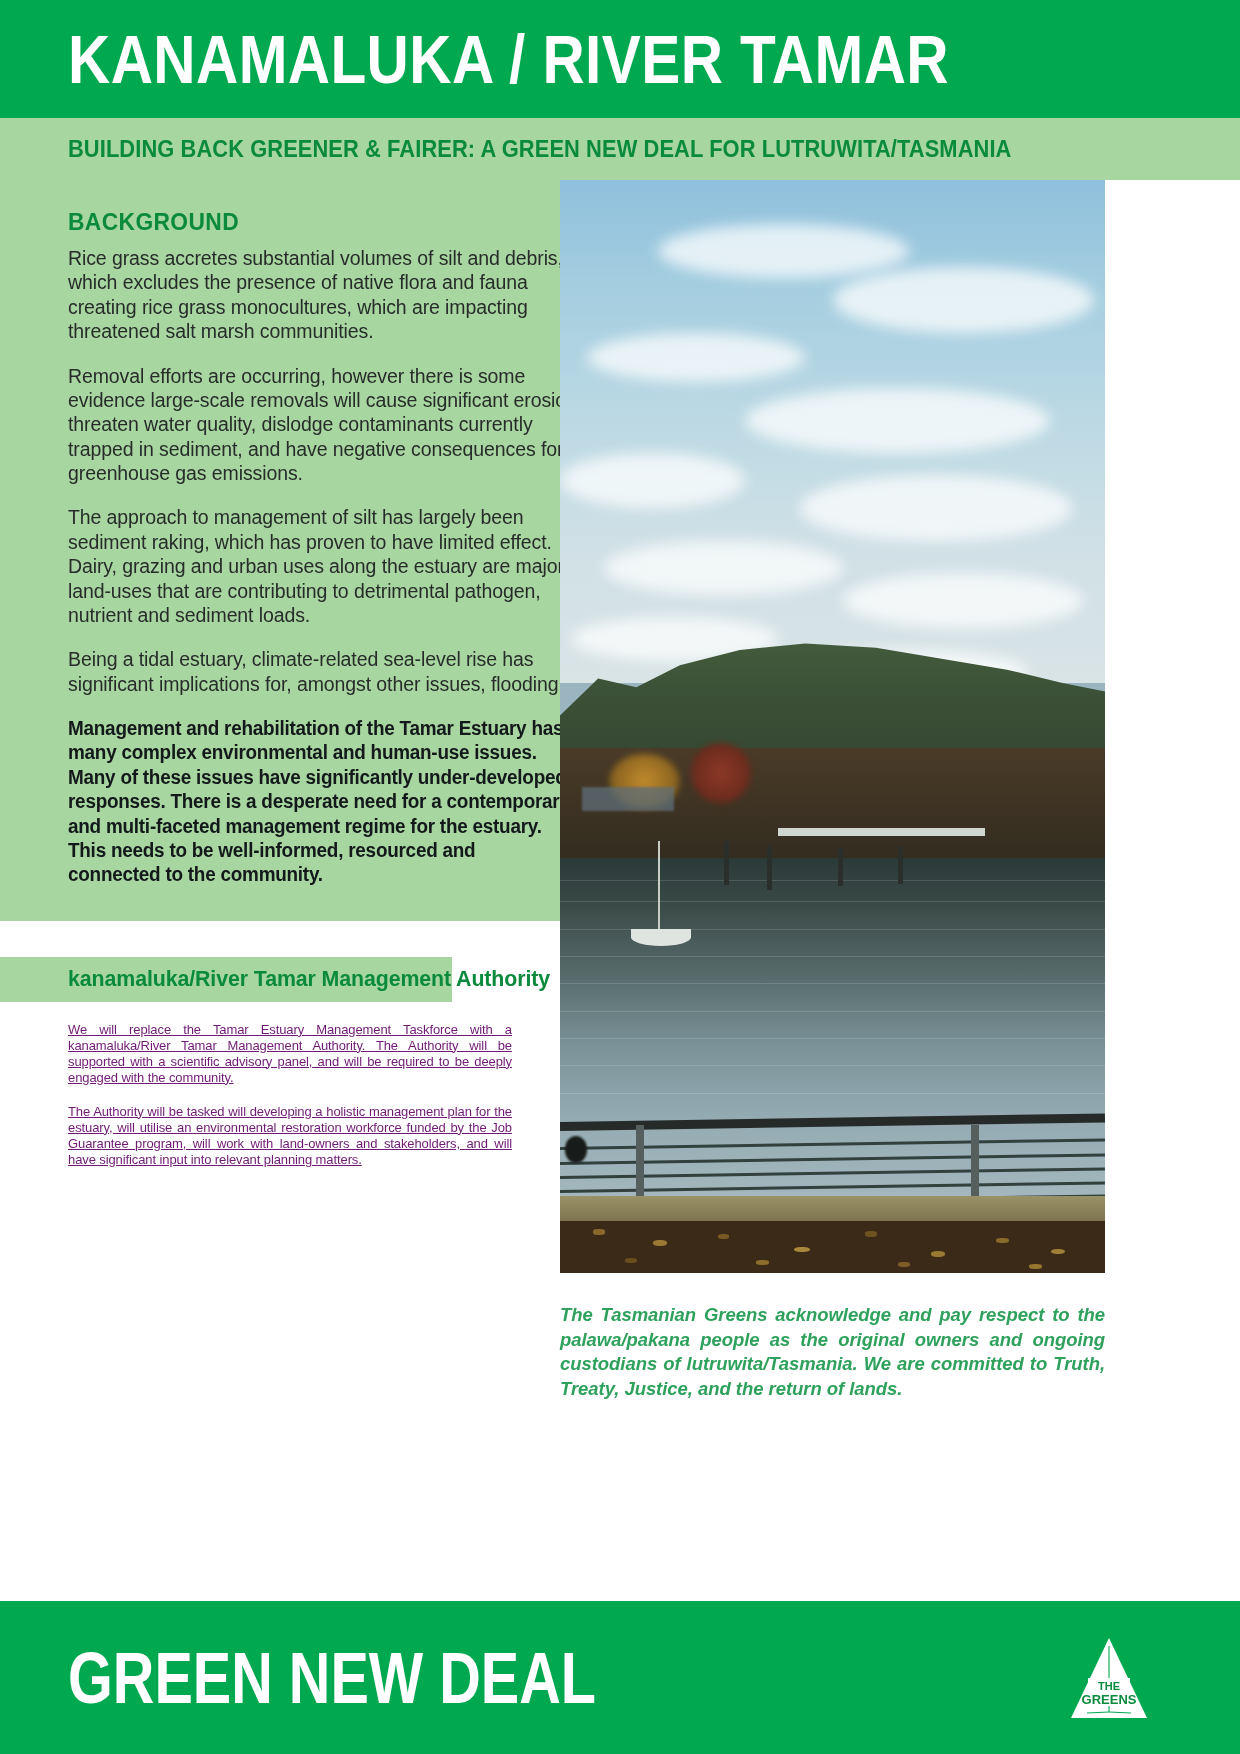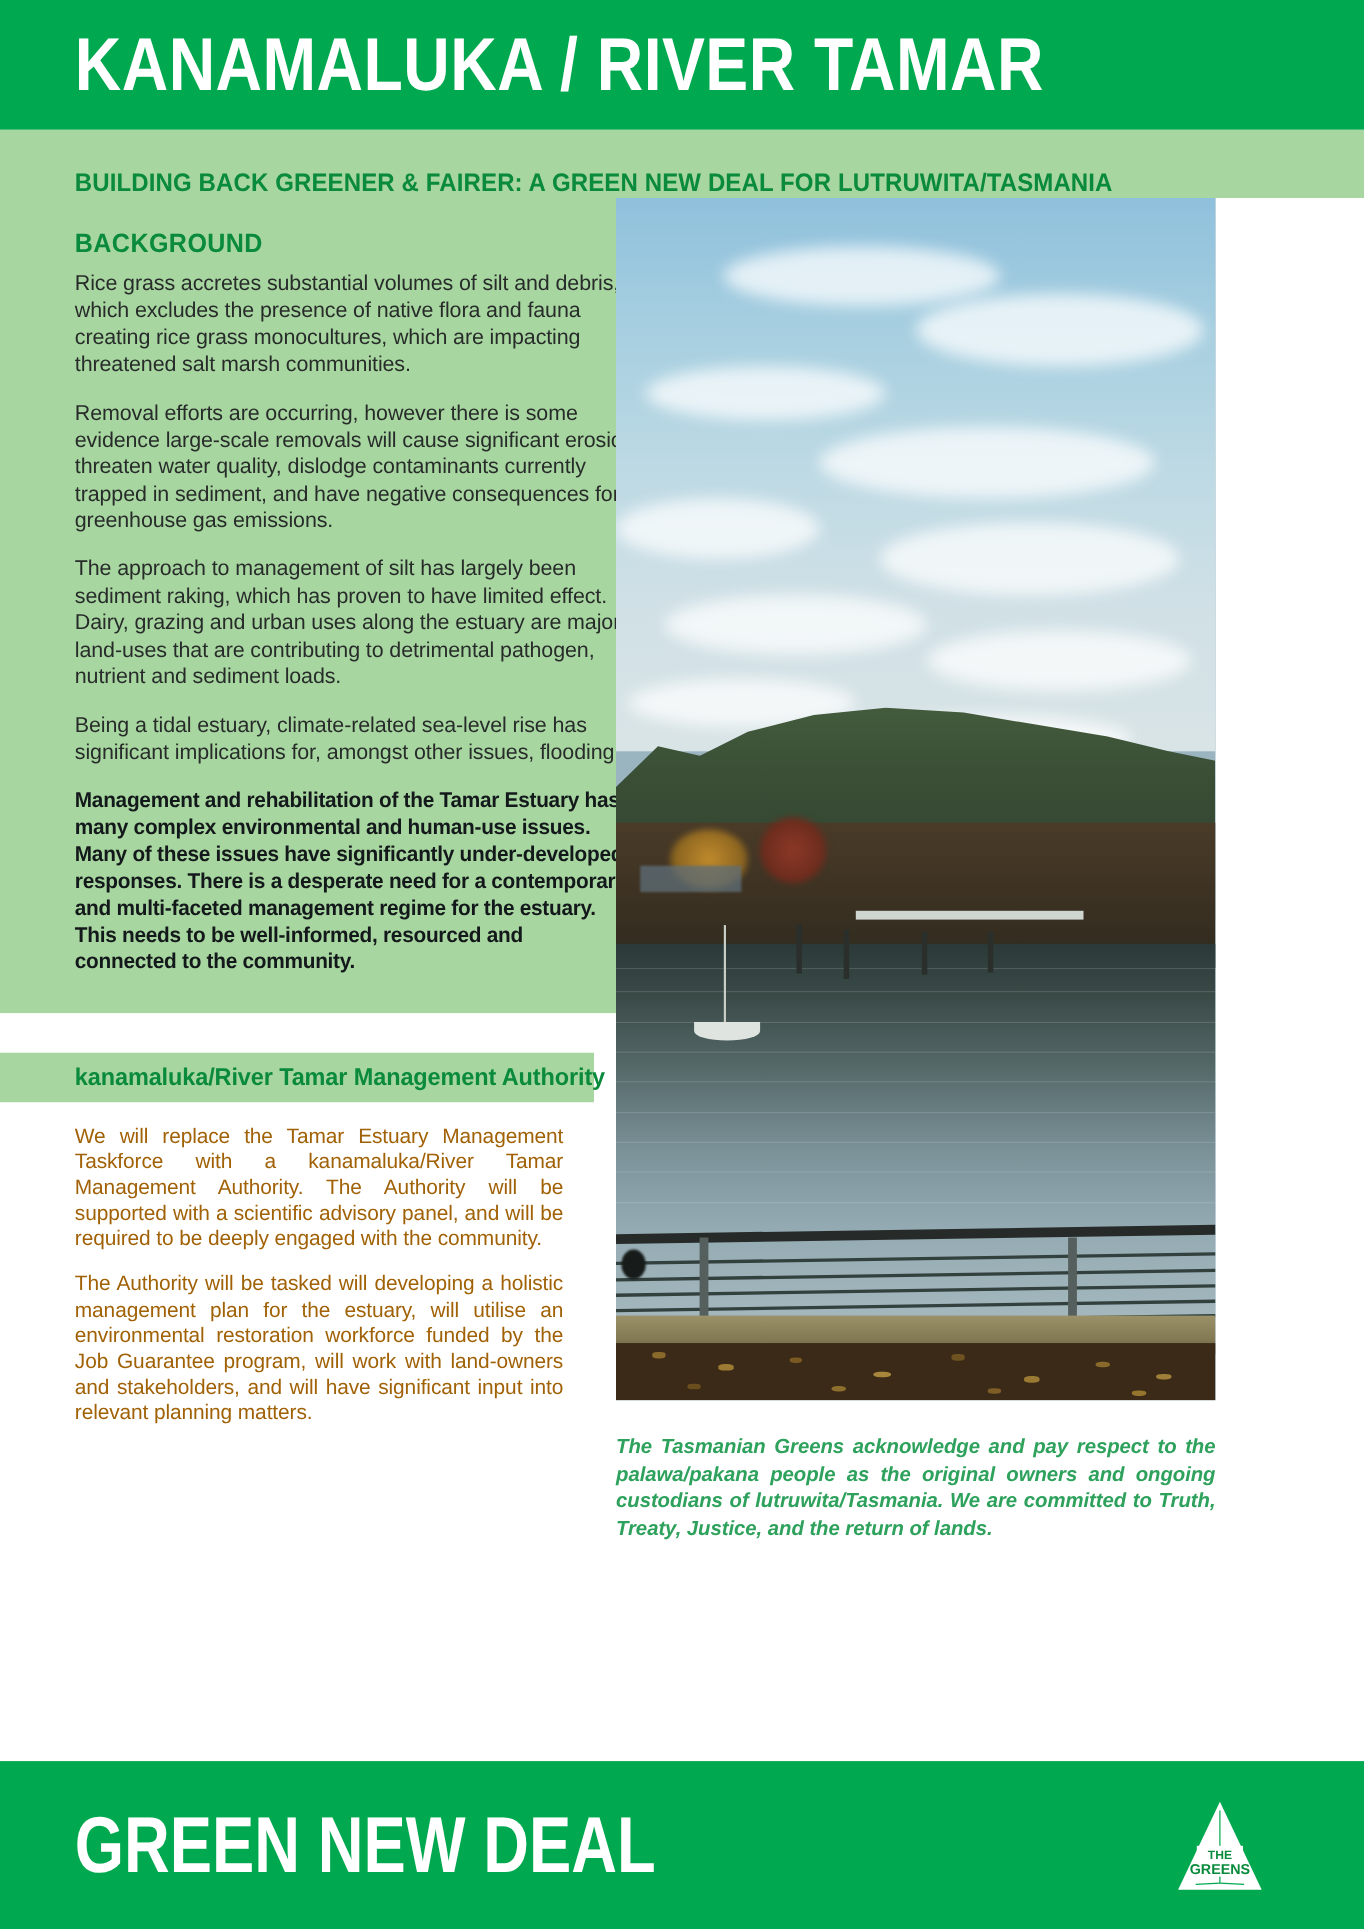--- a/index.html
+++ b/index.html
@@ -32,21 +32,21 @@
     letter-spacing: 0.5px;
     transform: scaleX(0.86);
     transform-origin: left center;
     line-height: 1;
     white-space: nowrap;
   }
   .subheader-bar {
     background: #a8d6a0;
     height: 62px;
     display: flex;
-    align-items: flex-end;
+    align-items: center;
     padding-left: 68px;
     box-sizing: border-box;
   }
   .subheader-title {
     color: #0a8a3c;
     font-size: 23px;
     font-weight: bold;
     letter-spacing: 0.1px;
     transform: scaleX(0.95);
     transform-origin: left center;
@@ -100,43 +100,44 @@
     transform: scaleX(0.97);
     transform-origin: left center;
   }
 
   
   .auth-gap { height: 36px; }
   .auth-heading-bar {
     background: #a8d6a0;
     padding: 9px 20px 10px 68px;
     box-sizing: border-box;
-    width: 540px;
+    width: 452px;
   }
   .auth-heading {
     color: #0a8a3c;
     font-size: 22px;
     font-weight: bold;
     letter-spacing: -0.1px;
     white-space: nowrap;
     transform: scaleX(0.97);
     transform-origin: left center;
   }
   .auth-body {
     padding: 20px 28px 0 68px;
     box-sizing: border-box;
     width: 540px;
   }
   .auth-body p {
     margin: 0 0 18px 0;
-    font-size: 19px;
+    font-size: 13px;
     line-height: 1.23;
-    color: #a16207;
+    color: #701a75;
     text-align: justify;
     letter-spacing: -0.1px;
+    text-decoration: underline;
   }
 
   
   .photo-frame {
     width: 545px;
     height: 1093px;
     position: relative;
     overflow: hidden;
     background: #9ab4c0;
   }

